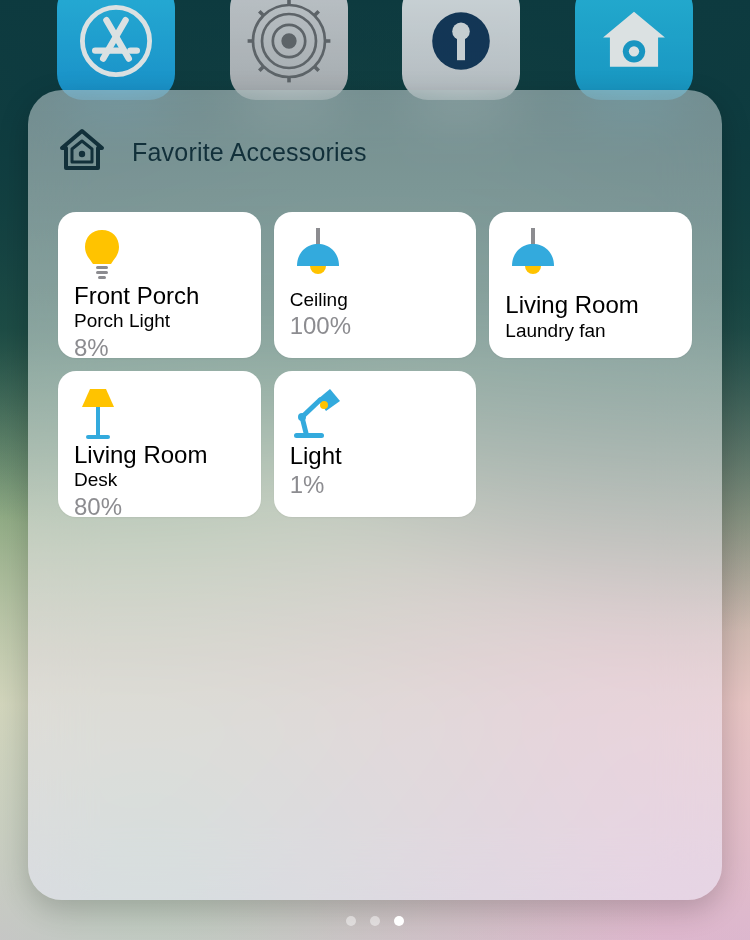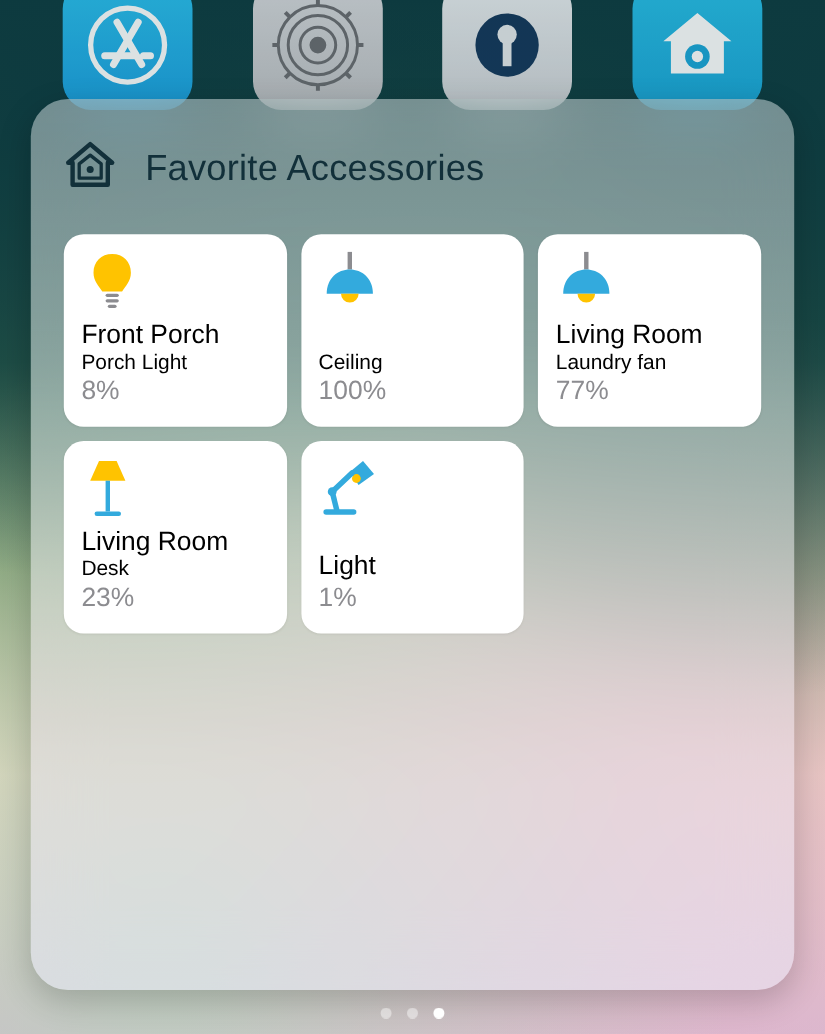--- a/index.html
+++ b/index.html
@@ -54,33 +54,33 @@
     -webkit-backdrop-filter: blur(30px);
     box-shadow: 0 10px 30px rgba(0,0,0,.2);
     padding: 36px 30px;
   }
   .panel-header {
     display: flex; align-items: center; gap: 26px;
     margin-bottom: 34px;
   }
   .panel-title {
     color: #12303a;
-    font-size: 33px;
+    font-size: 25px;
     font-weight: 500;
     letter-spacing: 0.2px;
   }
   .tiles {
     display: grid;
     grid-template-columns: repeat(3, 1fr);
     gap: 13px;
   }
   .tile {
     background: #fff;
     border-radius: 18px;
-    height: 175px;
+    height: 146px;
     padding: 14px 16px 16px 16px;
     display: flex;
     flex-direction: column;
     justify-content: space-between;
     box-shadow: 0 1px 2px rgba(0,0,0,.05);
   }
   .tile-icon { width: 56px; height: 56px; }
   .tile-text { display: flex; flex-direction: column; gap: 0; }
   .tile-line1 { font-size: 24px; color: #000; line-height: 1.18; }
   .tile-line2 { font-size: 19px; color: #000; line-height: 1.18; }
@@ -198,36 +198,35 @@
       <div class="tile-icon">
         <svg viewBox="0 0 56 56" width="56" height="56">
           <rect x="26" y="2" width="4" height="16" fill="#8c8c90"></rect>
           <path d="M7 40 C7 26 17 18 28 18 C39 18 49 26 49 40 Z" fill="#33aadd"></path>
           <path d="M20 40 A8 8 0 0 0 36 40 Z" fill="#ffc300"></path>
         </svg>
       </div>
       <div class="tile-text">
         <div class="tile-line1">Living Room</div>
         <div class="tile-line2">Laundry fan</div>
-        <div class="tile-value">77%</div>
       </div>
     </div>
 
     <div class="tile">
       <div class="tile-icon">
         <svg viewBox="0 0 56 56" width="56" height="56">
           <path d="M8 22 L40 22 L32 4 L16 4 Z" fill="#ffc300"></path>
           <rect x="22" y="22" width="4" height="28" fill="#33aadd"></rect>
           <rect x="12" y="50" width="24" height="4" rx="2" fill="#33aadd"></rect>
         </svg>
       </div>
       <div class="tile-text">
         <div class="tile-line1">Living Room</div>
         <div class="tile-line2">Desk</div>
-        <div class="tile-value">23%</div>
+        <div class="tile-value">80%</div>
       </div>
     </div>
 
     <div class="tile">
       <div class="tile-icon">
         <svg viewBox="0 0 56 56" width="56" height="56">
           <path d="M40 4 L50 16 L36 26 L28 14 Z" fill="#33aadd"></path>
           <circle cx="34" cy="20" r="4" fill="#ffc300"></circle>
           <path d="M30 15 L12 32" stroke="#33aadd" stroke-width="5" stroke-linecap="round" fill="none"></path>
           <path d="M12 32 L16 48" stroke="#33aadd" stroke-width="5" stroke-linecap="round" fill="none"></path>

